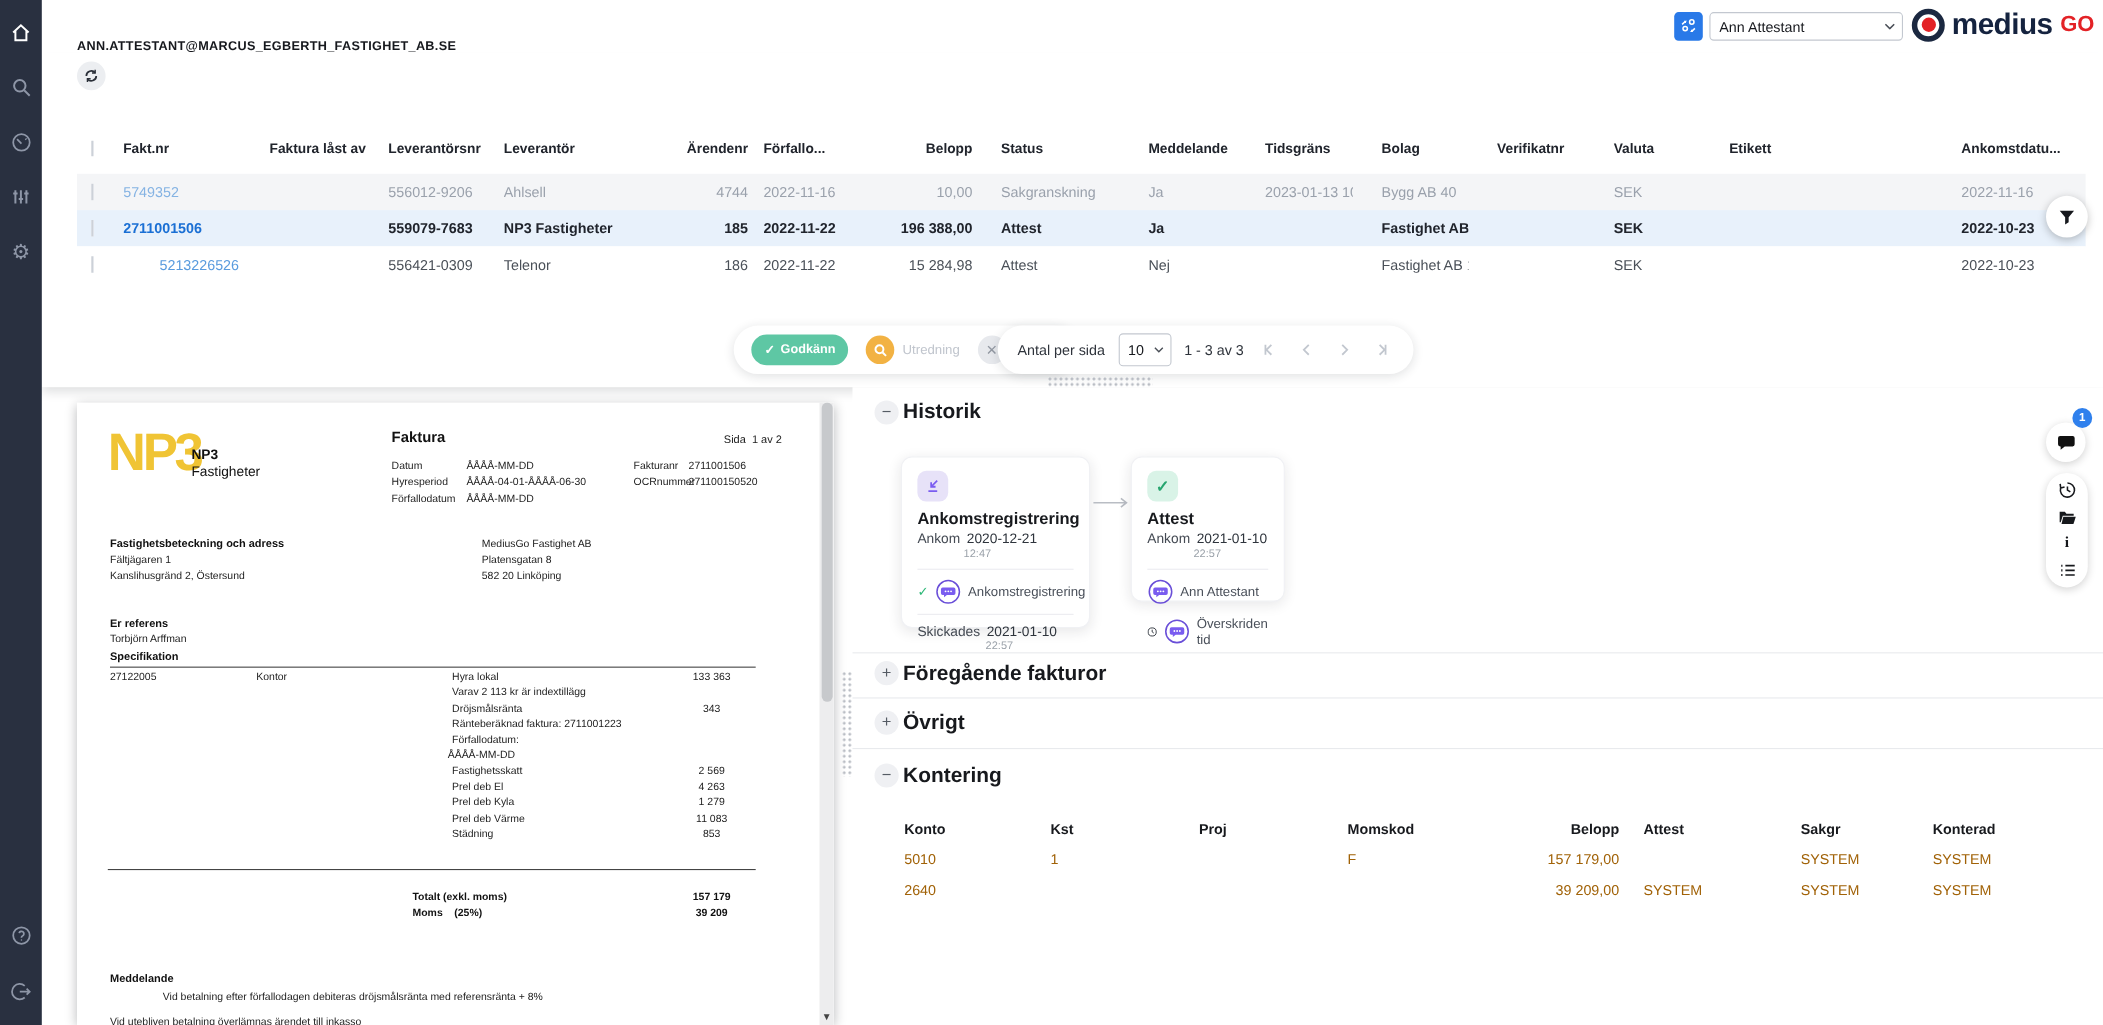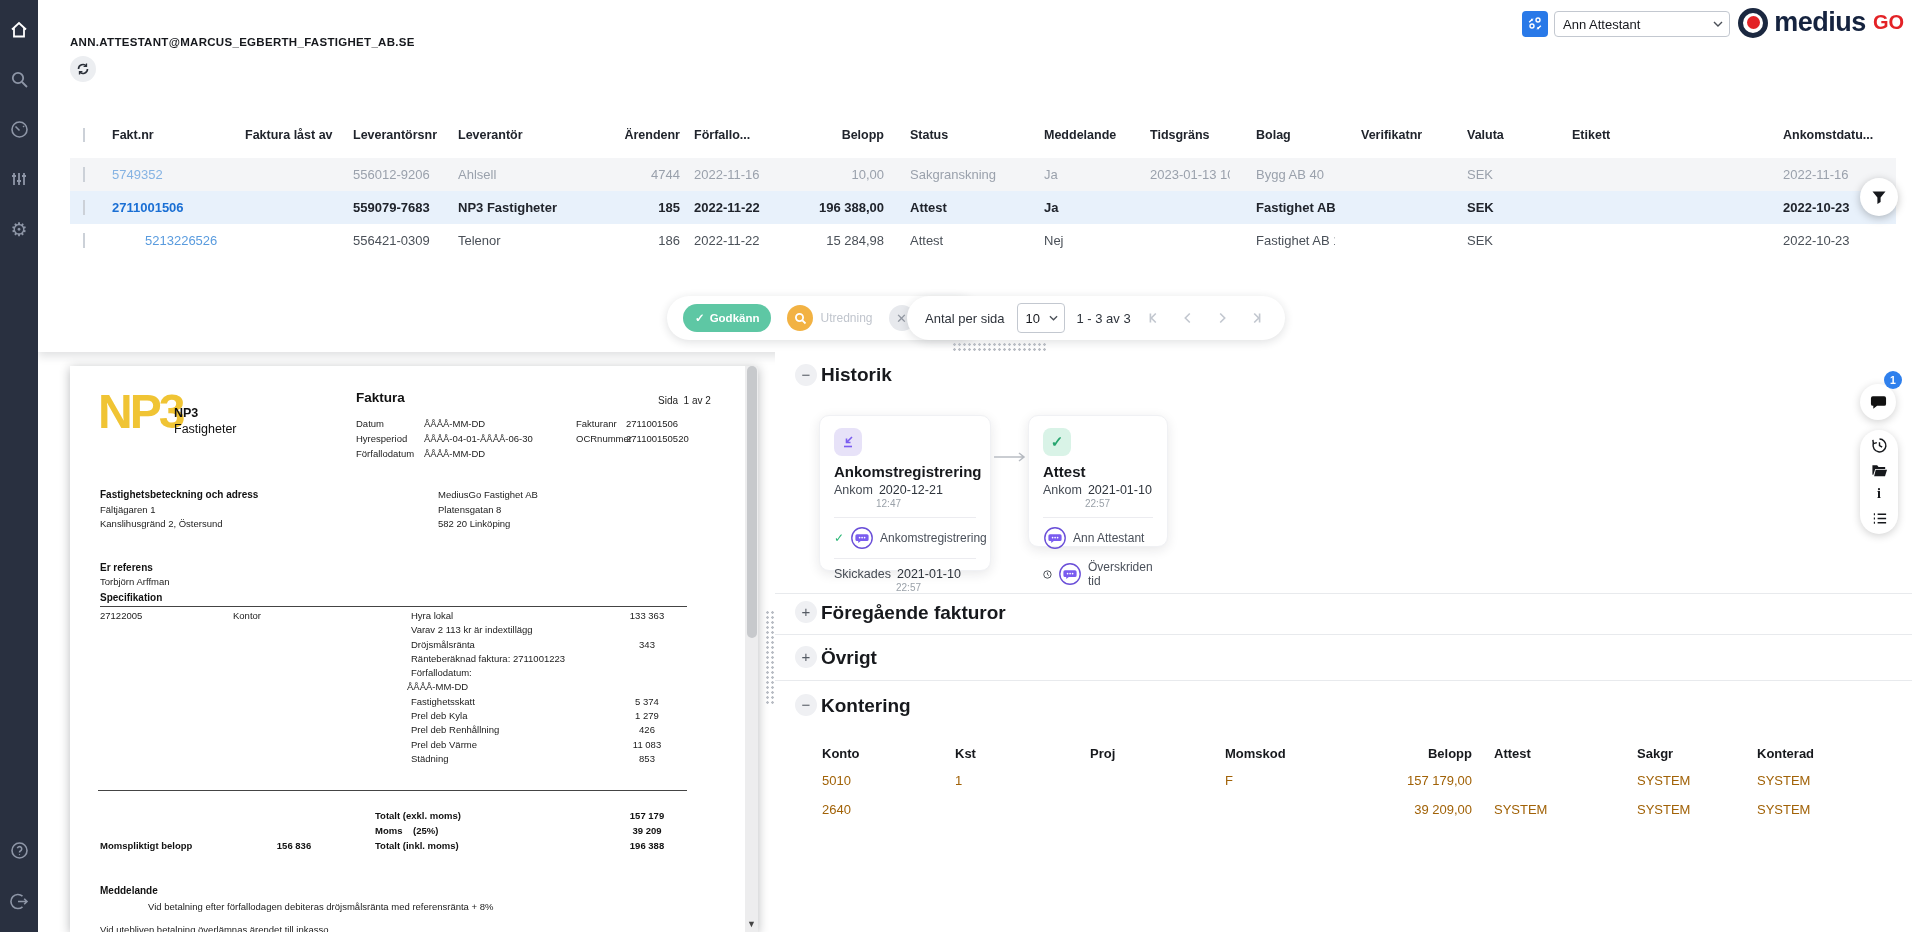--- a/index.html
+++ b/index.html
@@ -448,37 +448,37 @@
     <div class="spec-row" style="grid-template-columns:103px 150px 1fr 80px">
         <span></span>
         <span></span>
         <span style="margin-left:-2px">ÅÅÅÅ-MM-DD</span>
         <span class="amt"></span>
       </div>
     <div class="spec-row">
         <span></span>
         <span></span>
         <span>Fastighetsskatt</span>
-        <span class="amt">5 374</span>
+        <span class="amt">2 569</span>
+      </div>
+    <div class="spec-row">
+        <span></span>
+        <span></span>
+        <span>Prel deb El</span>
+        <span class="amt">4 263</span>
       </div>
     <div class="spec-row">
         <span></span>
         <span></span>
         <span>Prel deb Kyla</span>
         <span class="amt">1 279</span>
       </div>
     <div class="spec-row">
         <span></span>
         <span></span>
-        <span>Prel deb Renhållning</span>
-        <span class="amt">426</span>
-      </div>
-    <div class="spec-row">
-        <span></span>
-        <span></span>
         <span>Prel deb Värme</span>
         <span class="amt">11 083</span>
       </div>
     <div class="spec-row">
         <span></span>
         <span></span>
         <span>Städning</span>
         <span class="amt">853</span>
       </div>
   </div>
@@ -492,27 +492,20 @@
         <span></span>
         <span class="pre">Totalt (exkl. moms)</span>
         <span class="amt">157 179</span>
       </div>
     <div class="tot-row">
         <span></span>
         <span class="amt"></span>
         <span></span>
         <span class="pre">Moms    (25%)</span>
         <span class="amt">39 209</span>
-      </div>
-    <div class="tot-row">
-        <span>Momspliktigt belopp</span>
-        <span class="amt">156 836</span>
-        <span></span>
-        <span class="pre">Totalt (inkl. moms)</span>
-        <span class="amt">196 388</span>
       </div>
   </div>
 
   <div class="doc-abs msg-label">Meddelande</div>
   <div class="doc-abs msg1">Vid betalning efter förfallodagen debiteras dröjsmålsränta med referensränta + 8%</div>
   <div class="doc-abs msg2">Vid utebliven betalning överlämnas ärendet till inkasso</div>
 
   <div class="doc-scroll">
     <div class="doc-thumb"></div>
     <div class="doc-down">▼</div>

